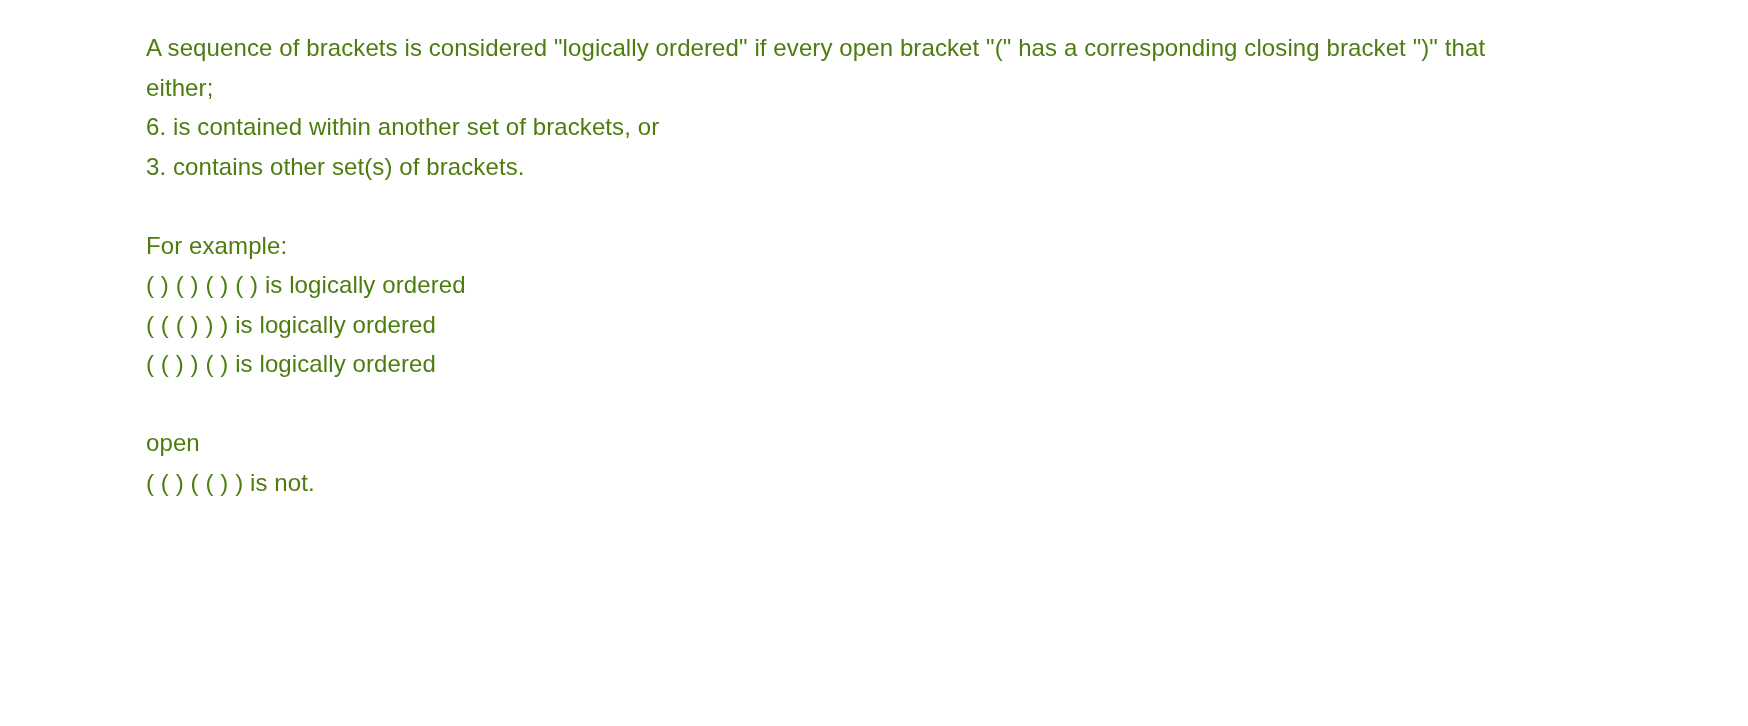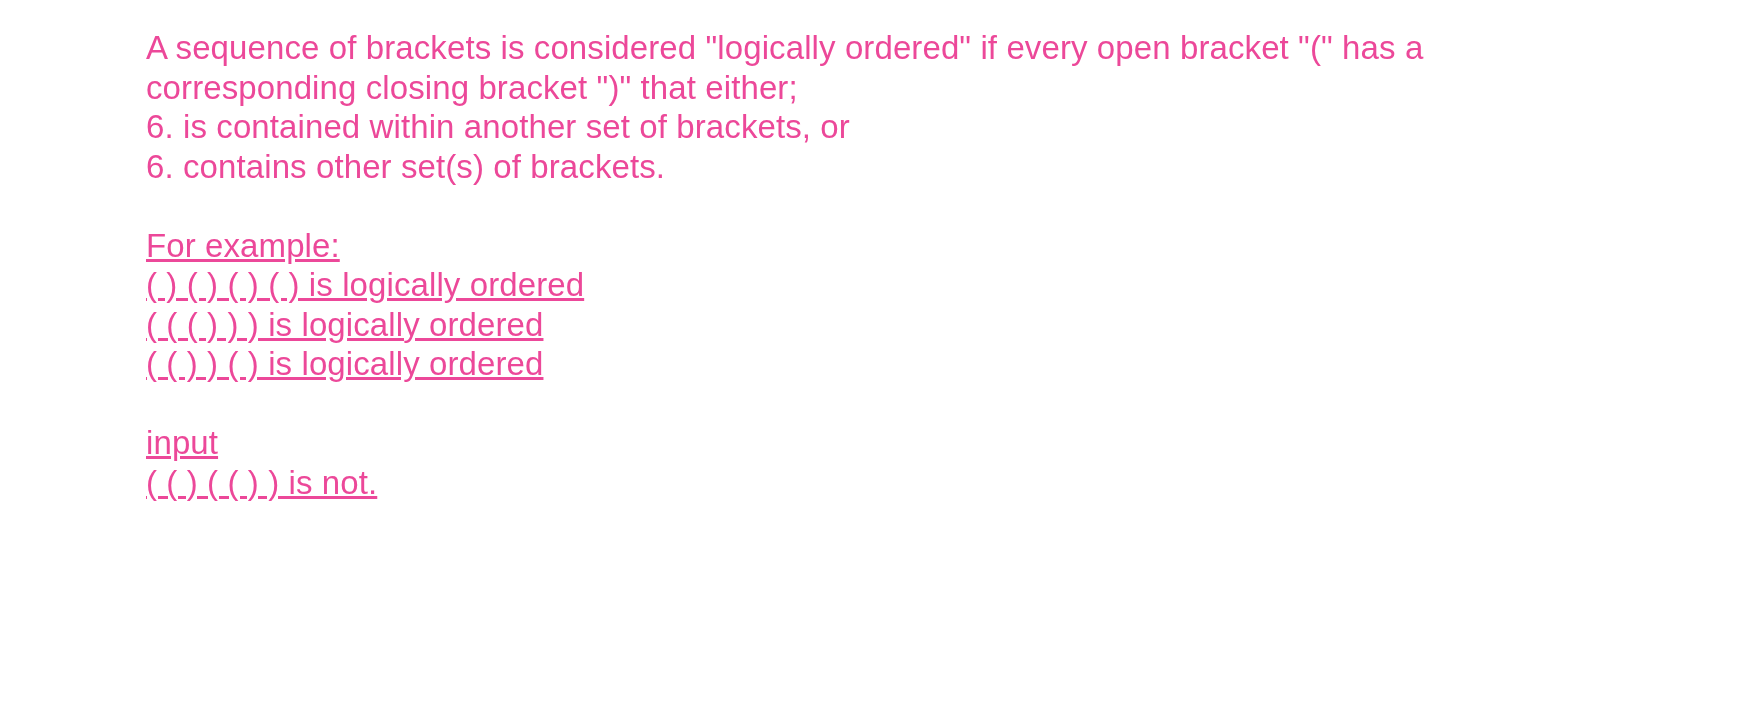--- a/index.html
+++ b/index.html
@@ -20,59 +20,58 @@
     width: 1748px;
     height: 726px;
     background: #ffffff;
     box-sizing: border-box;
   }
   .prompt-body {
     position: absolute;
     left: 146px;
     top: 28px;
     width: 1400px;
-    color: #ec4899;
-    font-size: 33px;
+    color: #4d7c0f;
+    font-size: 24px;
     line-height: 39.5px;
     letter-spacing: 0.1px;
     font-weight: 400;
   }
   .para {
     margin: 0;
     padding: 0;
   }
   .para + .para {
     margin-top: 39.5px;
-    text-decoration: underline;
   }
   .line {
     display: block;
     white-space: pre-wrap;
     word-break: normal;
   }
 </style>
 </head>
 <body>
 
 <div class="page">
   <div class="prompt-body">
 
     <p class="para">
       <span class="line">A sequence of brackets is considered "logically ordered" if every open bracket "(" has a corresponding closing bracket ")" that either;</span>
       <span class="line">6. is contained within another set of brackets, or</span>
-      <span class="line">6. contains other set(s) of brackets.</span>
+      <span class="line">3. contains other set(s) of brackets.</span>
     </p>
 
     <p class="para">
       <span class="line">For example:</span>
       <span class="line">( ) ( ) ( ) ( ) is logically ordered</span>
       <span class="line">( ( ( ) ) ) is logically ordered</span>
       <span class="line">( ( ) ) ( ) is logically ordered</span>
     </p>
 
     <p class="para">
-      <span class="line">input</span>
+      <span class="line">open</span>
       <span class="line">( ( ) ( ( ) ) is not.</span>
     </p>
 
 
   </div>
 </div>
 
 </body></html>

